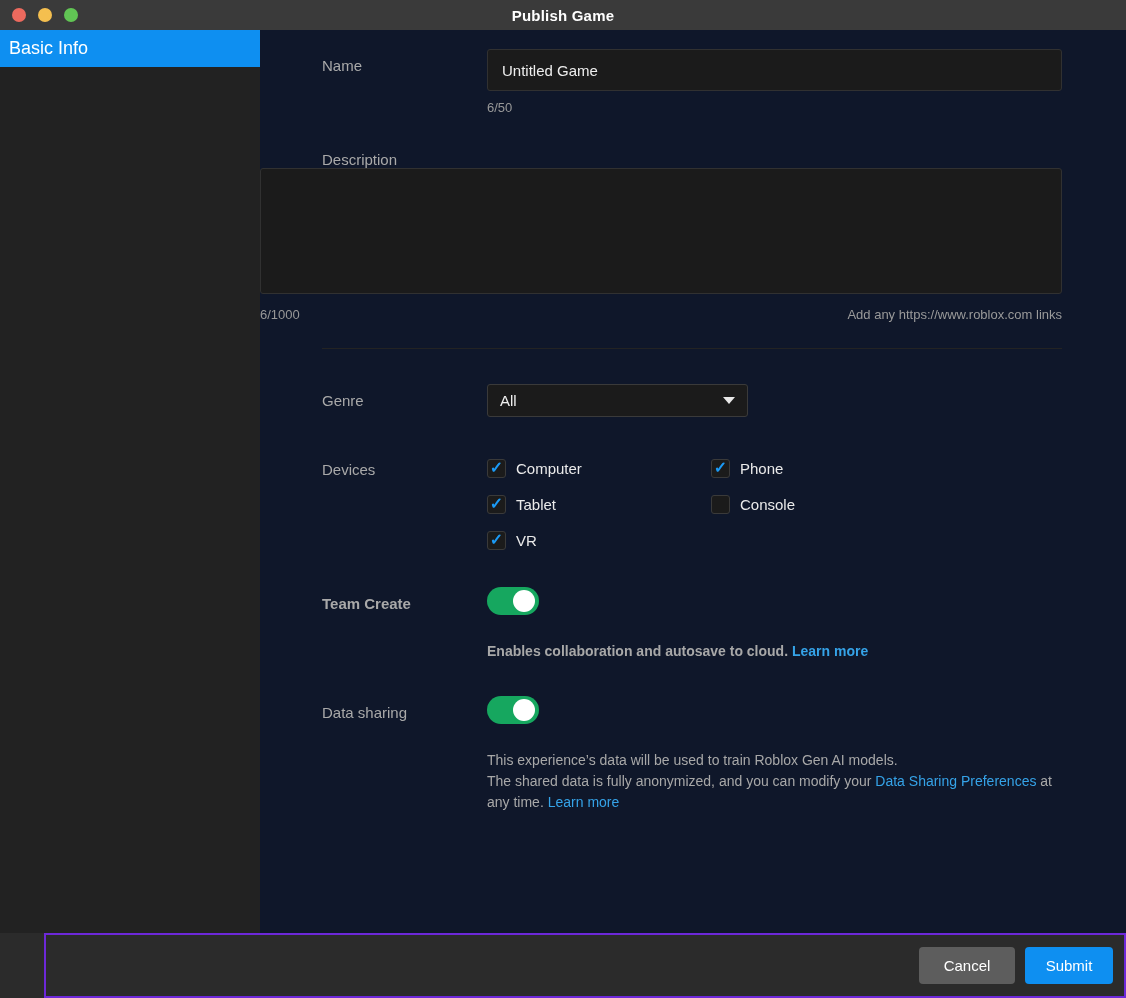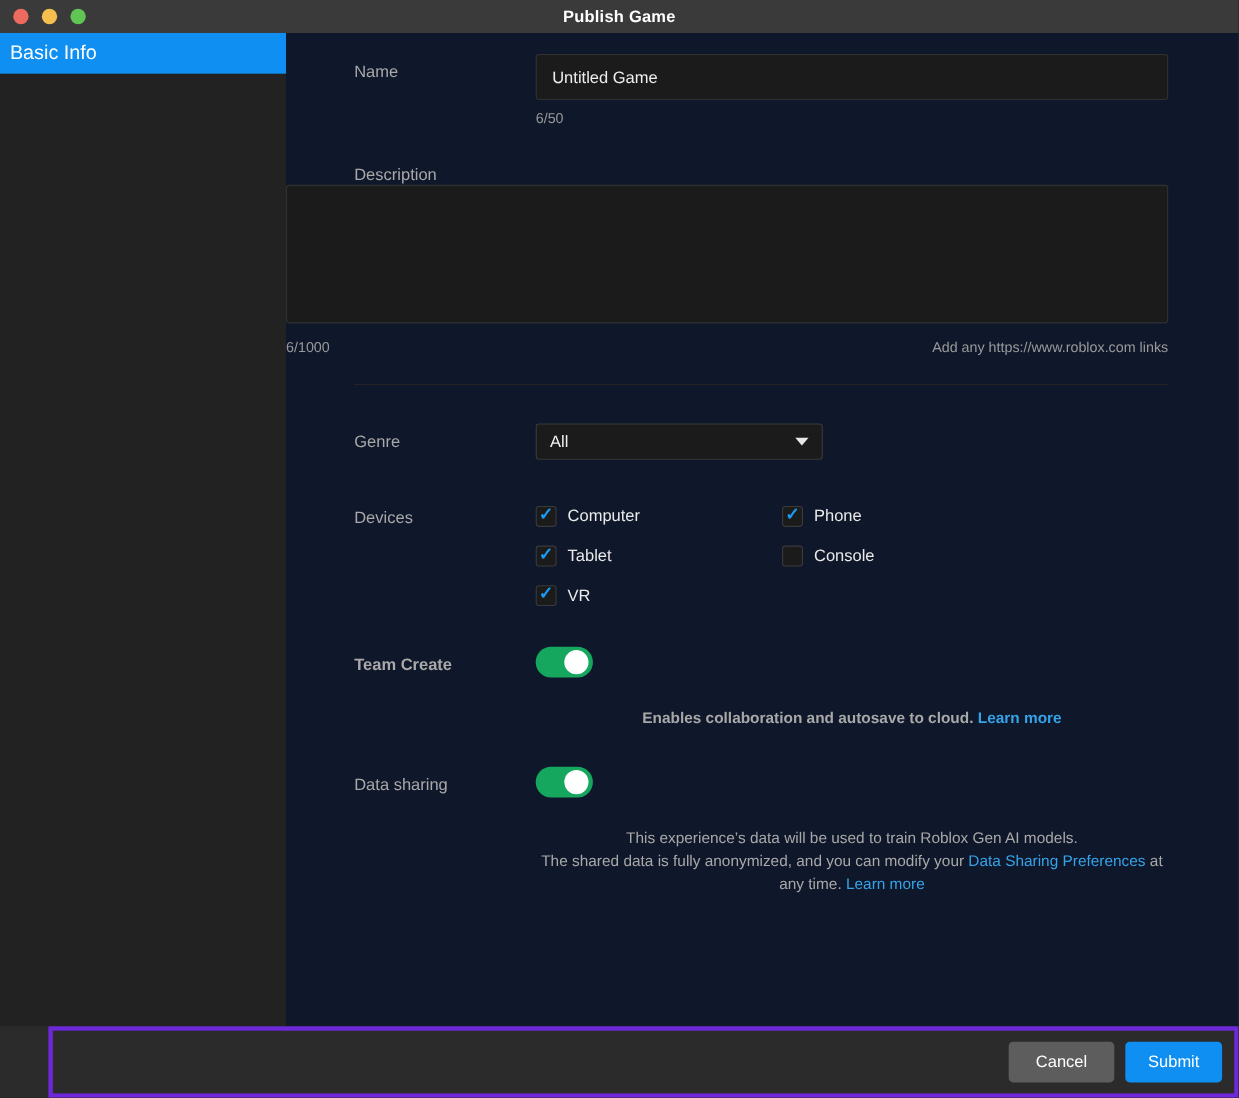--- a/index.html
+++ b/index.html
@@ -59,27 +59,27 @@
     line-height:1; transform:translateY(-1px); }
   .chk-box.checked .mark { display:block; }
 
   .toggle { width:52px; height:28px; border-radius:14px; background:#4a4a4a;
     position:relative; }
   .toggle.on { background:#16a75f; }
   .toggle .knob { position:absolute; top:3px; left:3px; width:22px; height:22px;
     border-radius:50%; background:#ffffff; }
   .toggle.on .knob { left:auto; right:4px; }
 
-  .desc-text { color:#a8a8a8; font-size:14px; line-height:21px; max-width:575px;text-align:center; }
+  .desc-text { color:#a8a8a8; font-size:14px; line-height:21px; max-width:575px; }
   .link { color:#35a3e8; cursor:pointer; }
 
   .mt-desc { margin-top:26px; }
 
   
-  .footer { height:65px; flex:0 0 auto; background:#2b2b2b; border:4px solid #6d28d9;
+  .footer { height:65px; flex:0 0 auto; background:#2b2b2b; border:2px solid #6d28d9;
     display:flex; align-items:center; justify-content:flex-end; gap:10px;
     padding-right:11px;margin-left:44px; }
   .btn { height:37px; border:none; border-radius:4px; color:#ffffff; font-size:15px;
     font-family:"Liberation Sans", sans-serif; cursor:pointer; }
   .btn.cancel { width:96px; background:#5d5d5d; }
   .btn.submit { width:88px; background:#0e8ff1; }
 </style>
 </head>
 <body>
 

